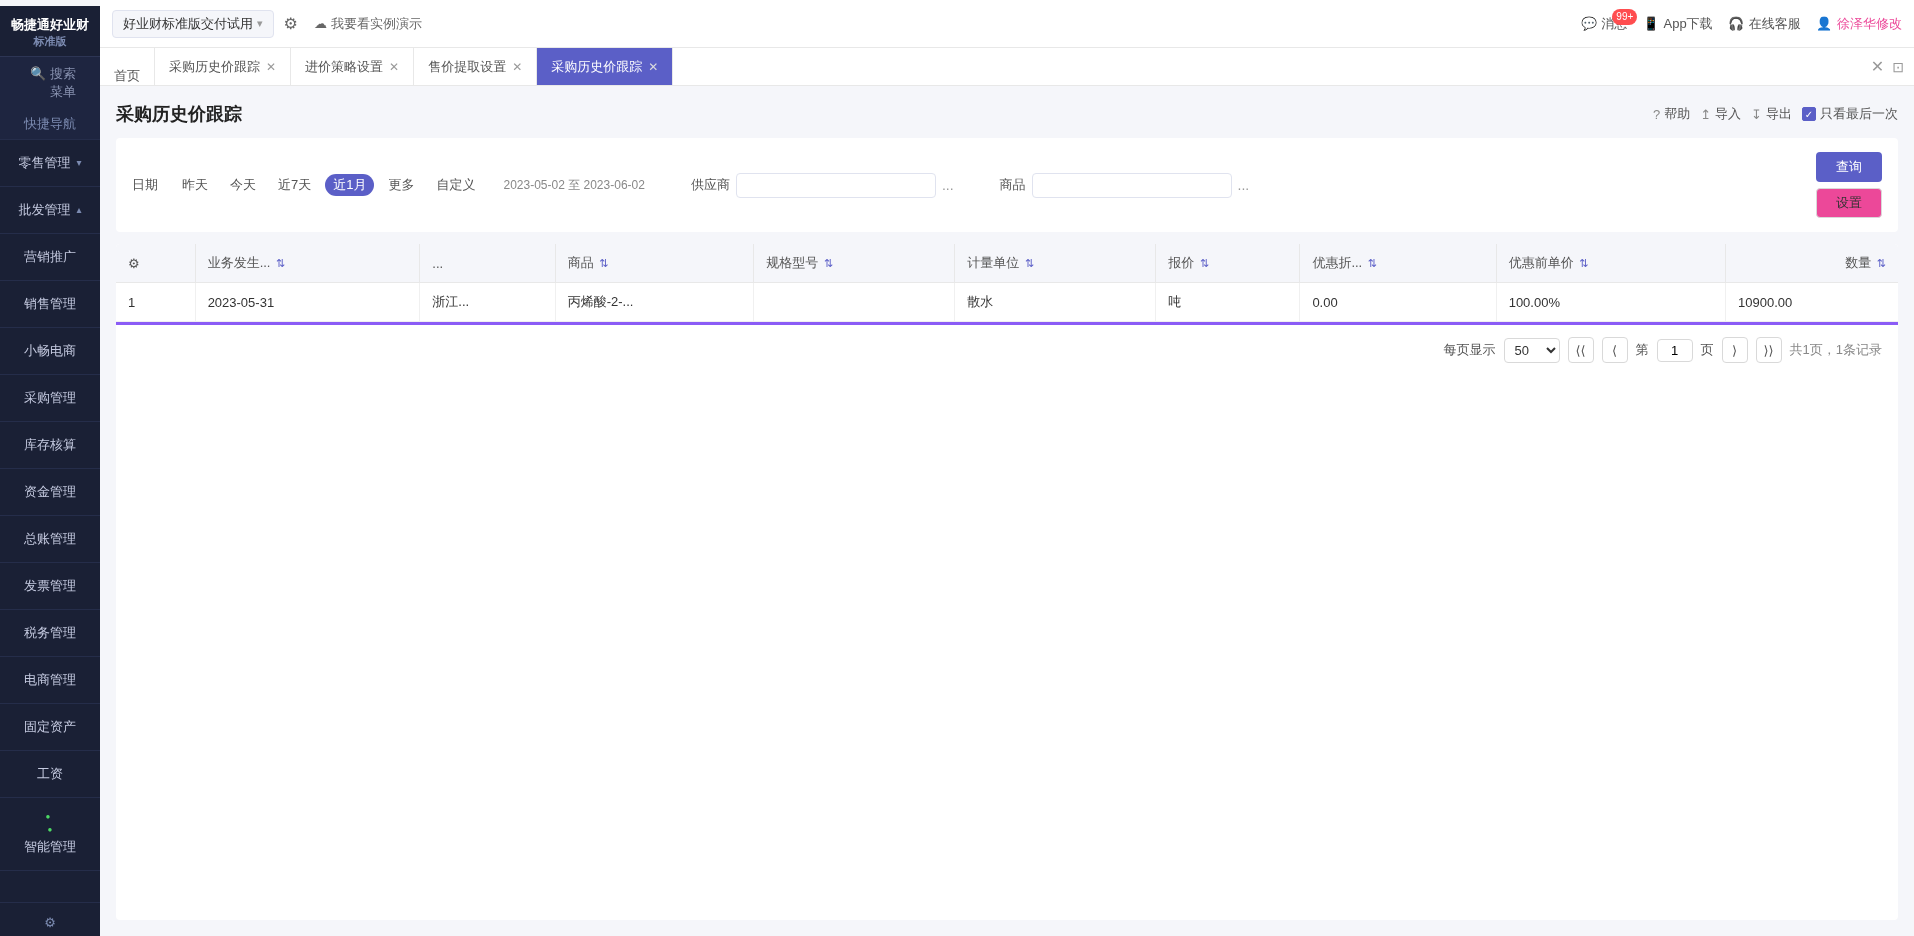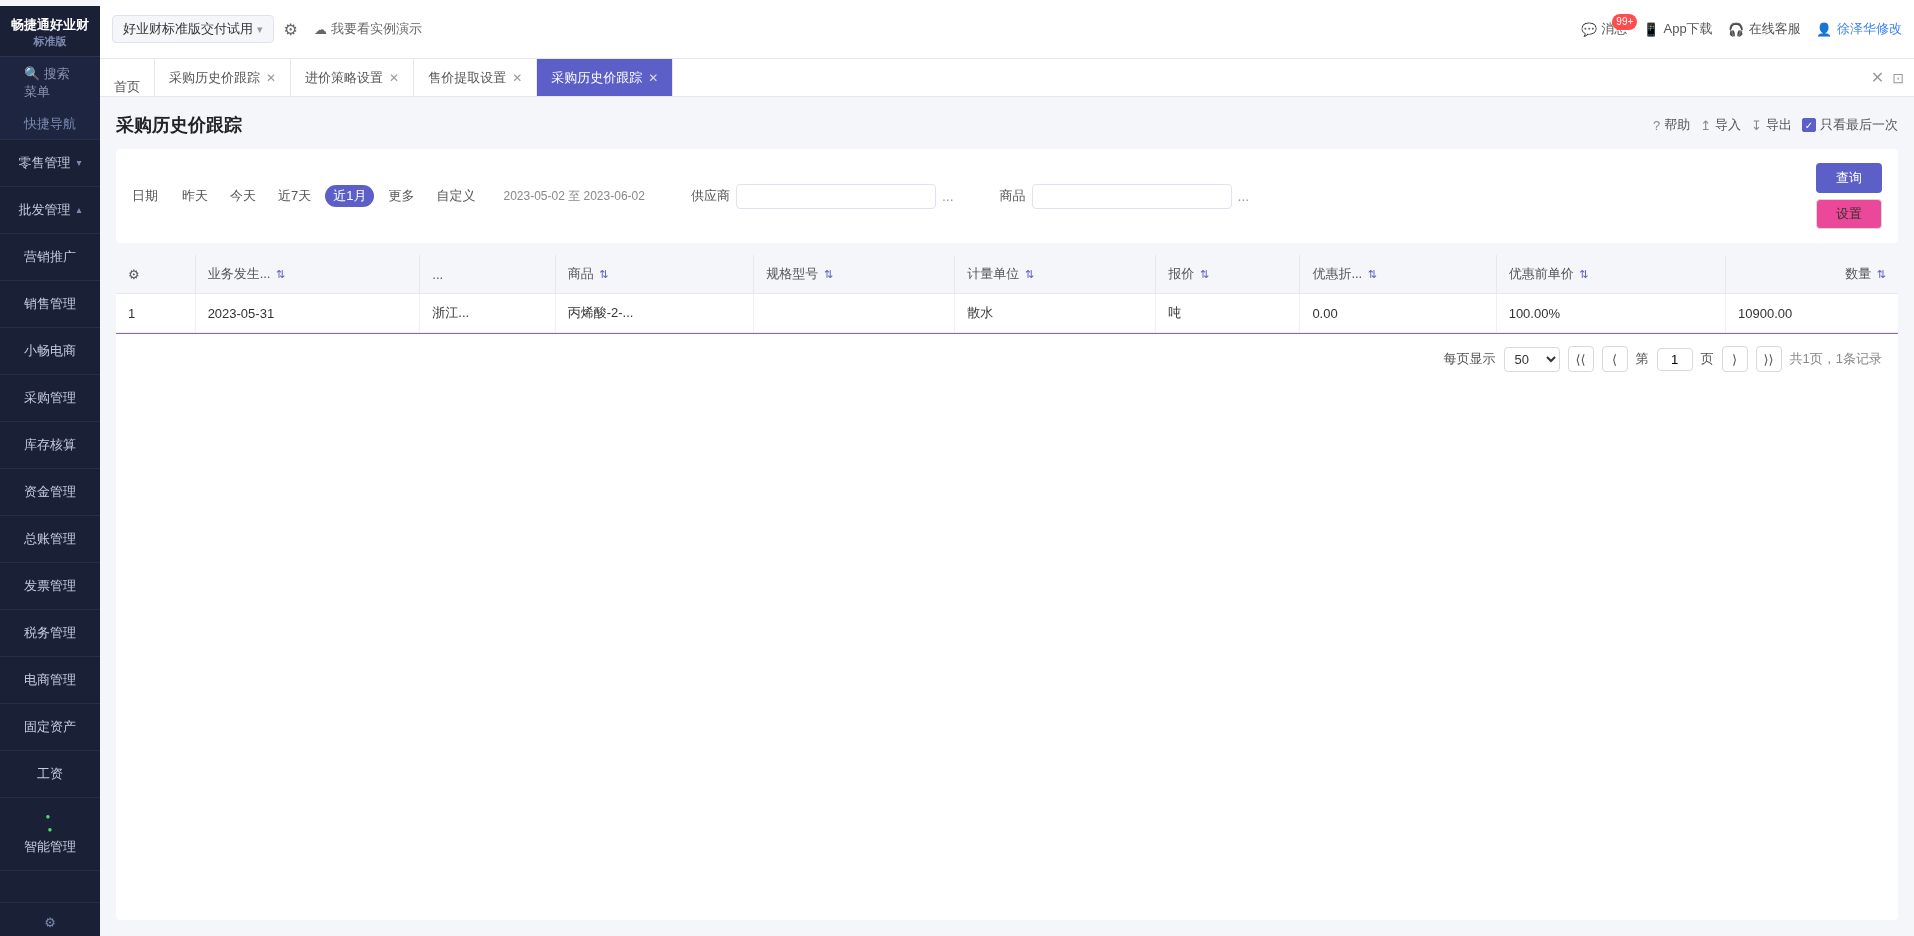--- a/index.html
+++ b/index.html
@@ -26,21 +26,21 @@
       line-height: 1.4;
       border-bottom: 1px solid #2d3554;
       text-align: center;
     }
     .sidebar-logo .app-name { color: #fff; font-size: 13px; }
     .sidebar-logo .app-ver { color: #7b8ab0; font-size: 11px; }
     .sidebar-search {
       padding: 8px 24px;
       background: #1e2540;
       color: #8892b0;
-      text-align: left;
+      text-align: right;
       cursor: pointer;
     }
     .sidebar-nav {
       padding: 6px 10px;
       background: #1e2540;
       color: #7b8ab0;
       text-align: center;
       cursor: pointer;
       border-bottom: 1px solid #252d4a;
     }
@@ -76,21 +76,21 @@
       overflow: hidden;
     }
 
     
     .topbar {
       background: #fff;
       border-bottom: 1px solid #e8e8e8;
       display: flex;
       align-items: center;
       padding: 0 12px;
-      height: 59px;
+      height: 48px;
       gap: 8px;
     }
     .topbar-selector {
       display: flex;
       align-items: center;
       gap: 4px;
       background: #f5f6fa;
       border: 1px solid #e0e3ef;
       border-radius: 4px;
       padding: 4px 10px;
@@ -128,21 +128,21 @@
       position: absolute;
       top: -6px;
       right: -10px;
       background: #ff4d4f;
       color: #fff;
       border-radius: 10px;
       font-size: 10px;
       padding: 1px 4px;
       line-height: 1.4;
     }
-    .user-name { color: #3b82f6; font-size: 13px; }
+    .user-name { color: #ec4899; font-size: 13px; }
 
     
     .tabs-bar {
       background: #fff;
       border-bottom: 1px solid #e8e8e8;
       display: flex;
       align-items: center;
       padding: 0 0 0 0;
       height: 38px;
       overflow: hidden;
@@ -323,21 +323,21 @@
     .col-sort { color: #5b5fc7; margin-left: 2px; font-size: 11px; }
 
     
     .pagination {
       display: flex;
       align-items: center;
       justify-content: flex-end;
       gap: 8px;
       padding: 12px 16px;
       background: #fff;
-      border-top: 1px solid #8b5cf6;
+      border-top: 3px solid #8b5cf6;
       font-size: 13px;
       color: #555;
     }
     .pagination-label { color: #555; }
     .pagination-select {
       border: 1px solid #d9d9d9;
       border-radius: 4px;
       padding: 3px 6px;
       font-size: 13px;
       color: #333;

